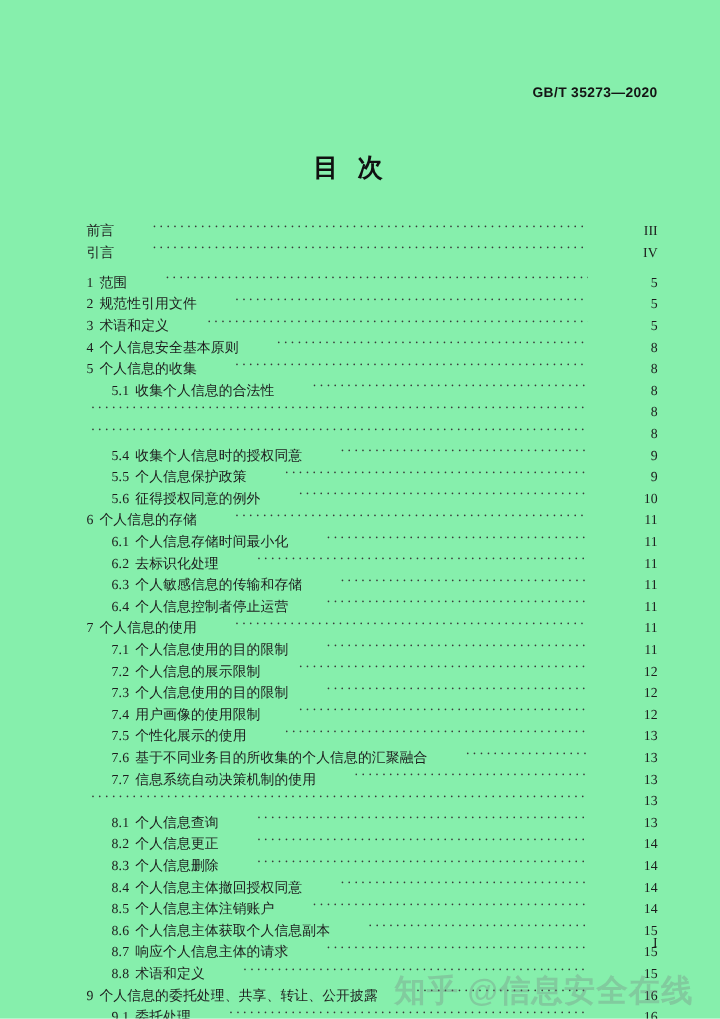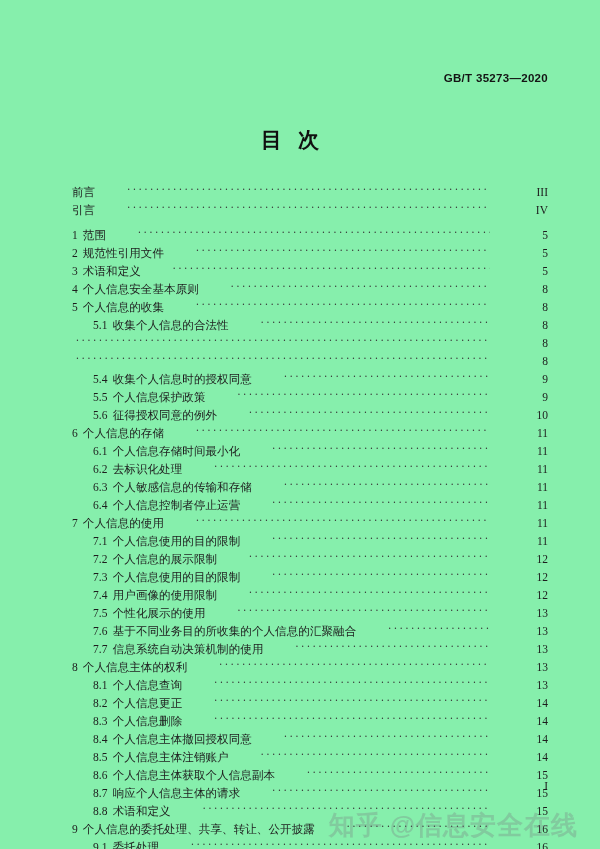--- a/index.html
+++ b/index.html
@@ -271,21 +271,20 @@
         <span class="label"><span class="num">7.6</span><span>基于不同业务目的所收集的个人信息的汇聚融合</span></span>
         <span class="leader"></span>
         <span class="pageno">13</span>
       </div>
       <div class="toc-row lvl-2">
         <span class="label"><span class="num">7.7</span><span>信息系统自动决策机制的使用</span></span>
         <span class="leader"></span>
         <span class="pageno">13</span>
       </div>
       <div class="toc-row lvl-1">
-        <span class="label"><span class="num">8</span><span>个人信息主体的权利</span></span>
         <span class="leader"></span>
         <span class="pageno">13</span>
       </div>
       <div class="toc-row lvl-2">
         <span class="label"><span class="num">8.1</span><span>个人信息查询</span></span>
         <span class="leader"></span>
         <span class="pageno">13</span>
       </div>
       <div class="toc-row lvl-2">
         <span class="label"><span class="num">8.2</span><span>个人信息更正</span></span>

